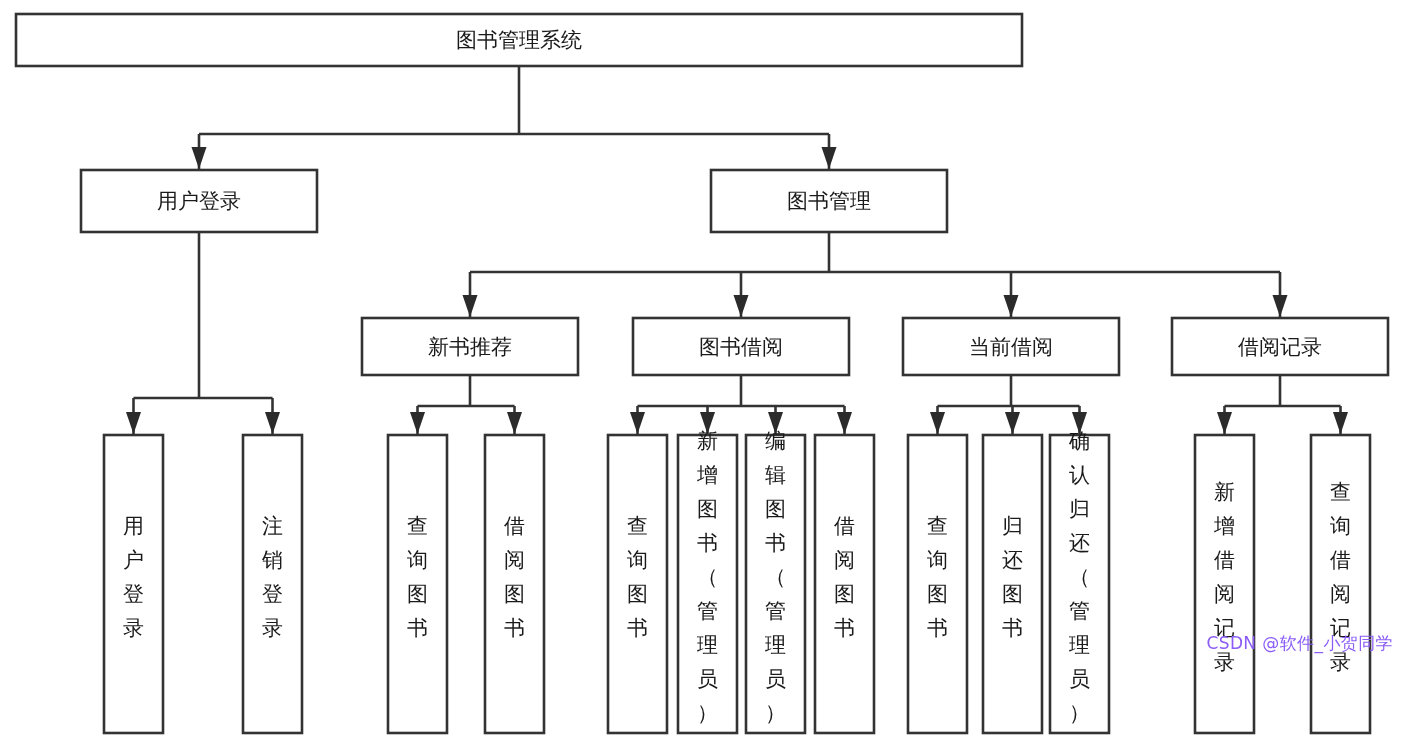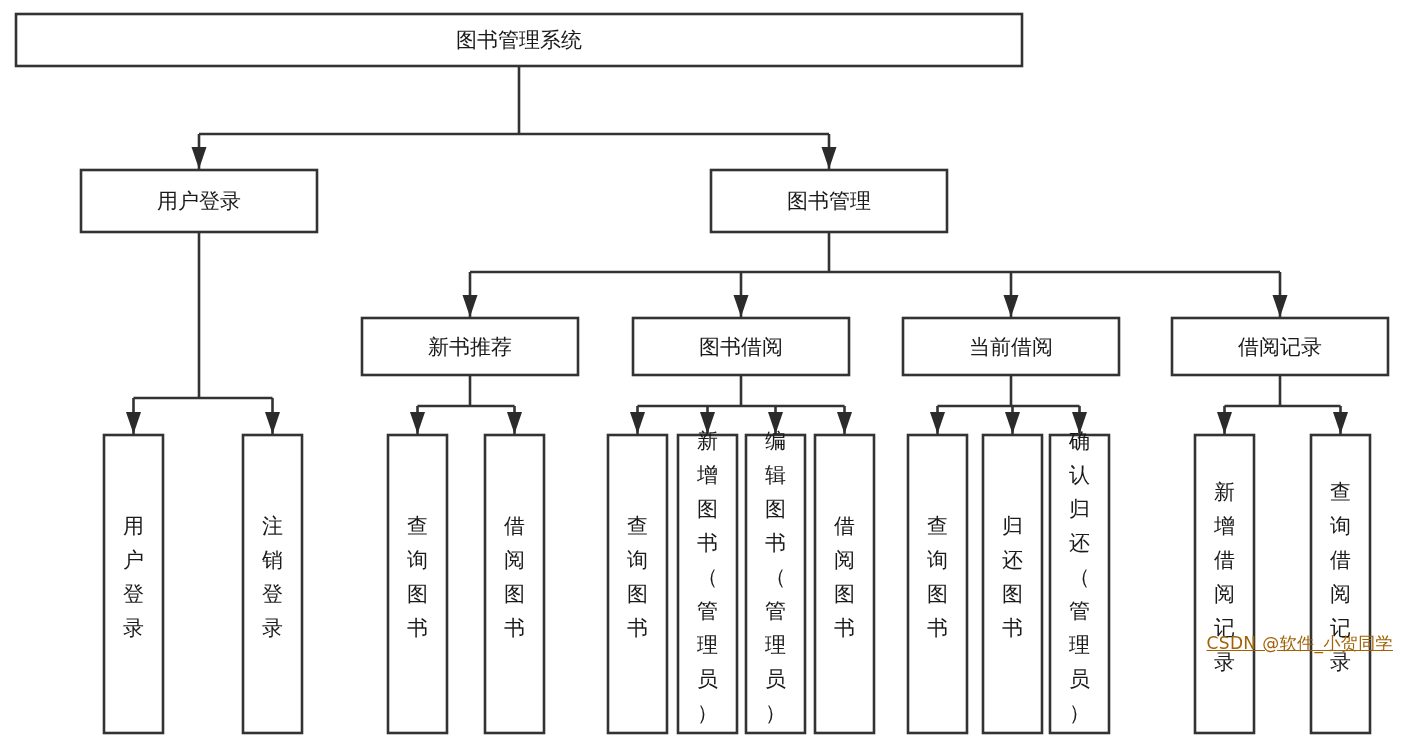--- a/index.html
+++ b/index.html
@@ -55,25 +55,24 @@
     font-family: "DejaVu Sans", "Liberation Sans", sans-serif;
     font-size: 21px;
     text-anchor: middle;
   }
   .watermark-text {
     position: absolute;
     right: 12px;
     bottom: 6px;
     font-family: "DejaVu Sans", "Liberation Sans", sans-serif;
     font-size: 17px;
-    color: #a16207;
+    color: #8b5cf6;
     white-space: nowrap;
     letter-spacing: 0.4px;
     user-select: none;
-    text-decoration: underline;
   }
 </style>
 </head>
 <body>
 
 <div id="diagram-root">
 
   <svg class="canvas" viewBox="0 0 1405 747" xmlns="http://www.w3.org/2000/svg">
 
     <g id="connector-layer">

